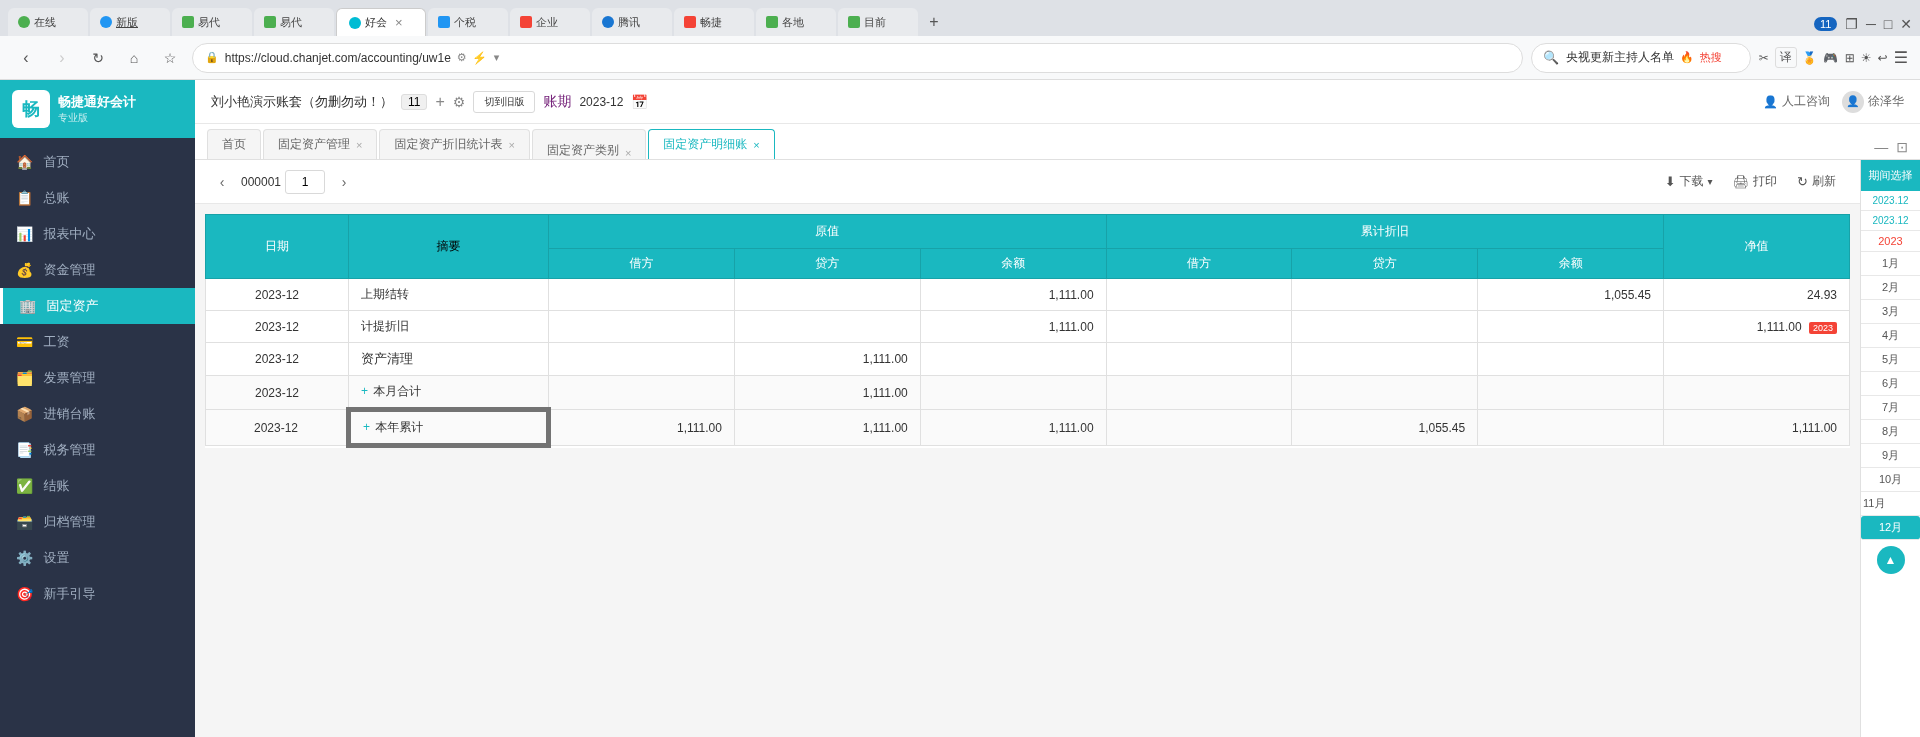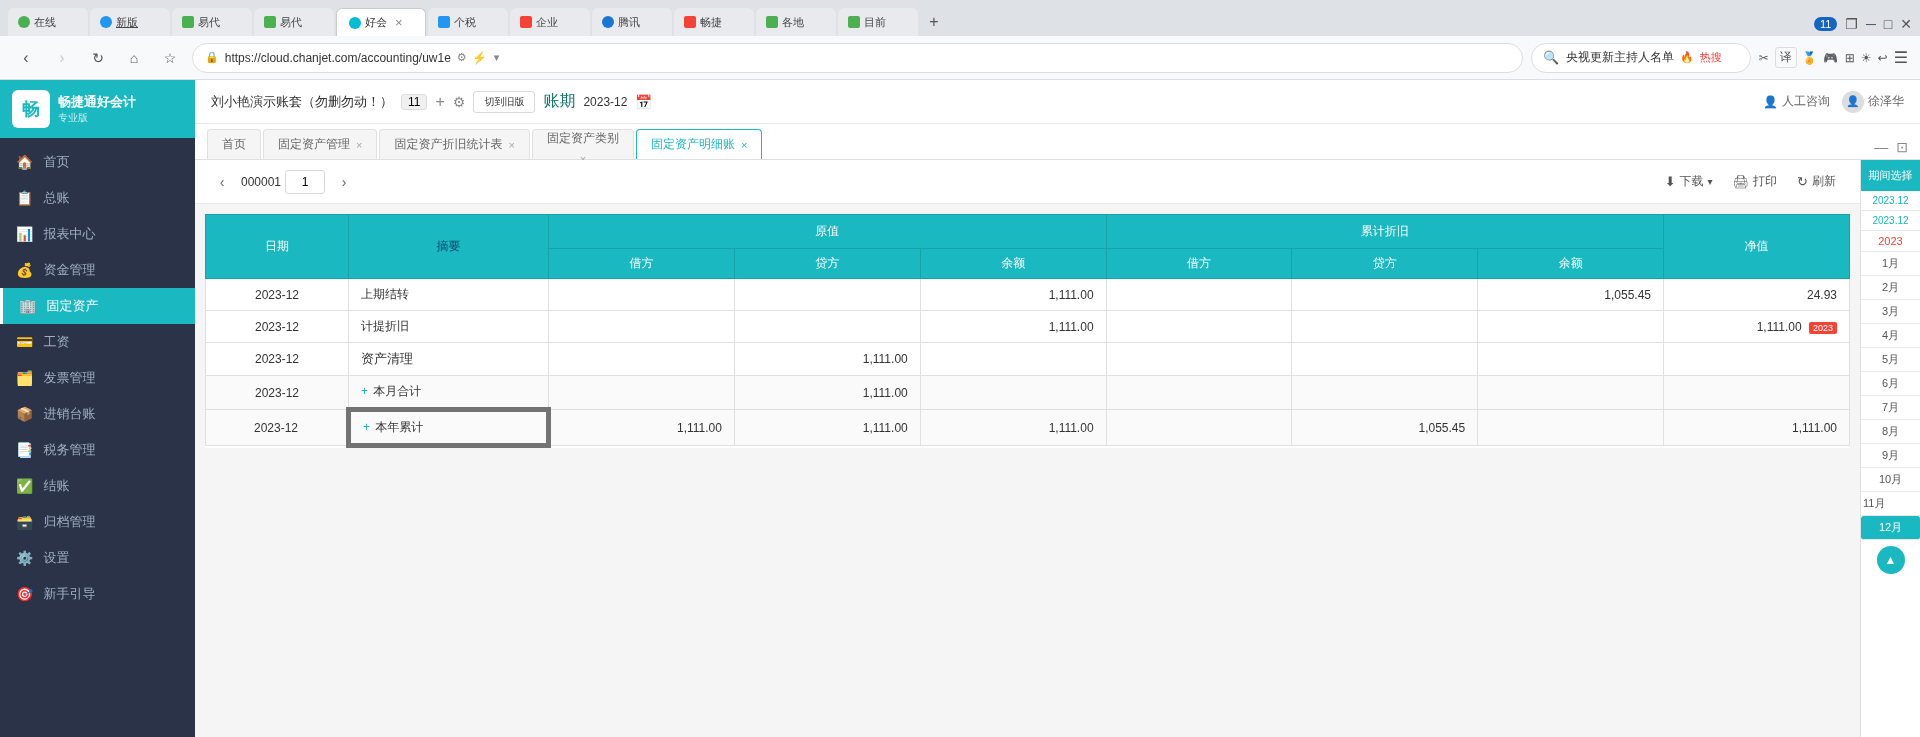--- a/index.html
+++ b/index.html
@@ -174,21 +174,21 @@
   </div>
 
   <div class="main-content">
 
     <div style="height:44px;background:#fff;border-bottom:1px solid #e8e8e8;display:flex;align-items:center;padding:0 16px;gap:8px;">
       <span style="font-size:13px;color:#333;">刘小艳演示账套（勿删勿动！）</span>
       <span style="background:#f0f0f0;border:1px solid #ddd;border-radius:3px;padding:0 6px;font-size:12px;cursor:pointer;">11</span>
       <span style="font-size:16px;color:#888;cursor:pointer;">+</span>
       <span style="font-size:14px;color:#888;cursor:pointer;">⚙</span>
       <div style="border:1px solid #d9d9d9;border-radius:3px;padding:3px 10px;font-size:10px;color:#333;cursor:pointer;background:#fff;">切到旧版</div>
-      <span style="font-size:16px;color:#0f766e;">账期</span>
+      <span style="font-size:14px;color:#701a75;">账期</span>
       <span style="font-size:12px;color:#333;">2023-12</span>
       <span style="font-size:14px;color:#888;cursor:pointer;">📅</span>
       <div style="margin-left:auto;display:flex;align-items:center;gap:12px;">
         <div style="display:flex;align-items:center;gap:4px;font-size:12px;color:#666;cursor:pointer;">
           <span>👤</span>
           <span>人工咨询</span>
         </div>
         <div style="display:flex;align-items:center;gap:4px;font-size:12px;color:#666;cursor:pointer;">
           <span style="width:22px;height:22px;border-radius:50%;background:#ddd;display:inline-flex;align-items:center;justify-content:center;font-size:11px;">👤</span>
           <span>徐泽华</span>
@@ -201,21 +201,21 @@
         <span>首页</span>
       </div>
       <div style="height:30px;padding:0 14px;border:1px solid #e0e0e0;border-bottom:none;border-radius:4px 4px 0 0;display:flex;align-items:center;gap:6px;font-size:12px;color:#666;cursor:pointer;background:#f5f5f5;">
         <span>固定资产管理</span>
         <span style="color:#aaa;font-size:11px;cursor:pointer;">×</span>
       </div>
       <div style="height:30px;padding:0 14px;border:1px solid #e0e0e0;border-bottom:none;border-radius:4px 4px 0 0;display:flex;align-items:center;gap:6px;font-size:12px;color:#666;cursor:pointer;background:#f5f5f5;">
         <span>固定资产折旧统计表</span>
         <span style="color:#aaa;font-size:11px;cursor:pointer;">×</span>
       </div>
-      <div style="height:30px;padding:0 14px;border:1px solid #e0e0e0;border-bottom:none;border-radius:4px 4px 0 0;display:flex;align-items:center;gap:6px;font-size:12px;color:#666;cursor:pointer;background:#f5f5f5;flex-direction:column;">
+      <div style="height:30px;padding:0 14px;border:1px solid #e0e0e0;border-bottom:none;border-radius:4px 4px 0 0;display:flex;align-items:flex-end;gap:6px;font-size:12px;color:#666;cursor:pointer;background:#f5f5f5;">
         <span>固定资产类别</span>
         <span style="color:#aaa;font-size:11px;cursor:pointer;">×</span>
       </div>
       <div style="height:30px;padding:0 14px;border:1px solid #1ab8c0;border-bottom:none;border-radius:4px 4px 0 0;display:flex;align-items:center;gap:6px;font-size:12px;color:#1ab8c0;cursor:pointer;background:#fff;">
         <span>固定资产明细账</span>
         <span style="color:#1ab8c0;font-size:11px;cursor:pointer;">×</span>
       </div>
       <div style="margin-left:auto;display:flex;align-items:center;gap:8px;padding-bottom:4px;">
         <span style="font-size:14px;color:#888;cursor:pointer;">—</span>
         <span style="font-size:14px;color:#888;cursor:pointer;">⊡</span>
@@ -248,21 +248,21 @@
               <span>刷新</span>
             </div>
           </div>
         </div>
 
         <div style="flex:1;overflow:auto;padding:10px;">
           <table style="width:100%;border-collapse:collapse;background:#fff;">
             <thead>
               <tr>
                 <th rowspan="2" style="background:#1ab8c0;color:#fff;padding:8px 16px;text-align:center;font-size:12px;font-weight:normal;border:1px solid #17a2a8;width:100px;">日期</th>
-                <th rowspan="2" style="background:#1ab8c0;color:#0c4a6e;padding:8px 16px;text-align:center;font-size:12px;font-weight:normal;border:1px solid #17a2a8;width:140px;">摘要</th>
+                <th rowspan="2" style="background:#1ab8c0;color:#000000;padding:8px 16px;text-align:center;font-size:12px;font-weight:normal;border:1px solid #17a2a8;width:140px;">摘要</th>
                 <th colspan="3" style="background:#1ab8c0;color:#fff;padding:8px 16px;text-align:center;font-size:12px;font-weight:normal;border:1px solid #17a2a8;">原值</th>
                 <th colspan="3" style="background:#1ab8c0;color:#fff;padding:8px 16px;text-align:center;font-size:12px;font-weight:normal;border:1px solid #17a2a8;">累计折旧</th>
                 <th rowspan="2" style="background:#1ab8c0;color:#fff;padding:8px 16px;text-align:center;font-size:12px;font-weight:normal;border:1px solid #17a2a8;width:130px;">净值</th>
               </tr>
               <tr>
                 <th style="background:#1ab8c0;color:#fff;padding:6px 12px;text-align:center;font-size:12px;font-weight:normal;border:1px solid #17a2a8;width:130px;">借方</th>
                 <th style="background:#1ab8c0;color:#fff;padding:6px 12px;text-align:center;font-size:12px;font-weight:normal;border:1px solid #17a2a8;width:130px;">贷方</th>
                 <th style="background:#1ab8c0;color:#fff;padding:6px 12px;text-align:center;font-size:12px;font-weight:normal;border:1px solid #17a2a8;width:130px;">余额</th>
                 <th style="background:#1ab8c0;color:#fff;padding:6px 12px;text-align:center;font-size:12px;font-weight:normal;border:1px solid #17a2a8;width:130px;">借方</th>
                 <th style="background:#1ab8c0;color:#fff;padding:6px 12px;text-align:center;font-size:12px;font-weight:normal;border:1px solid #17a2a8;width:130px;">贷方</th>

